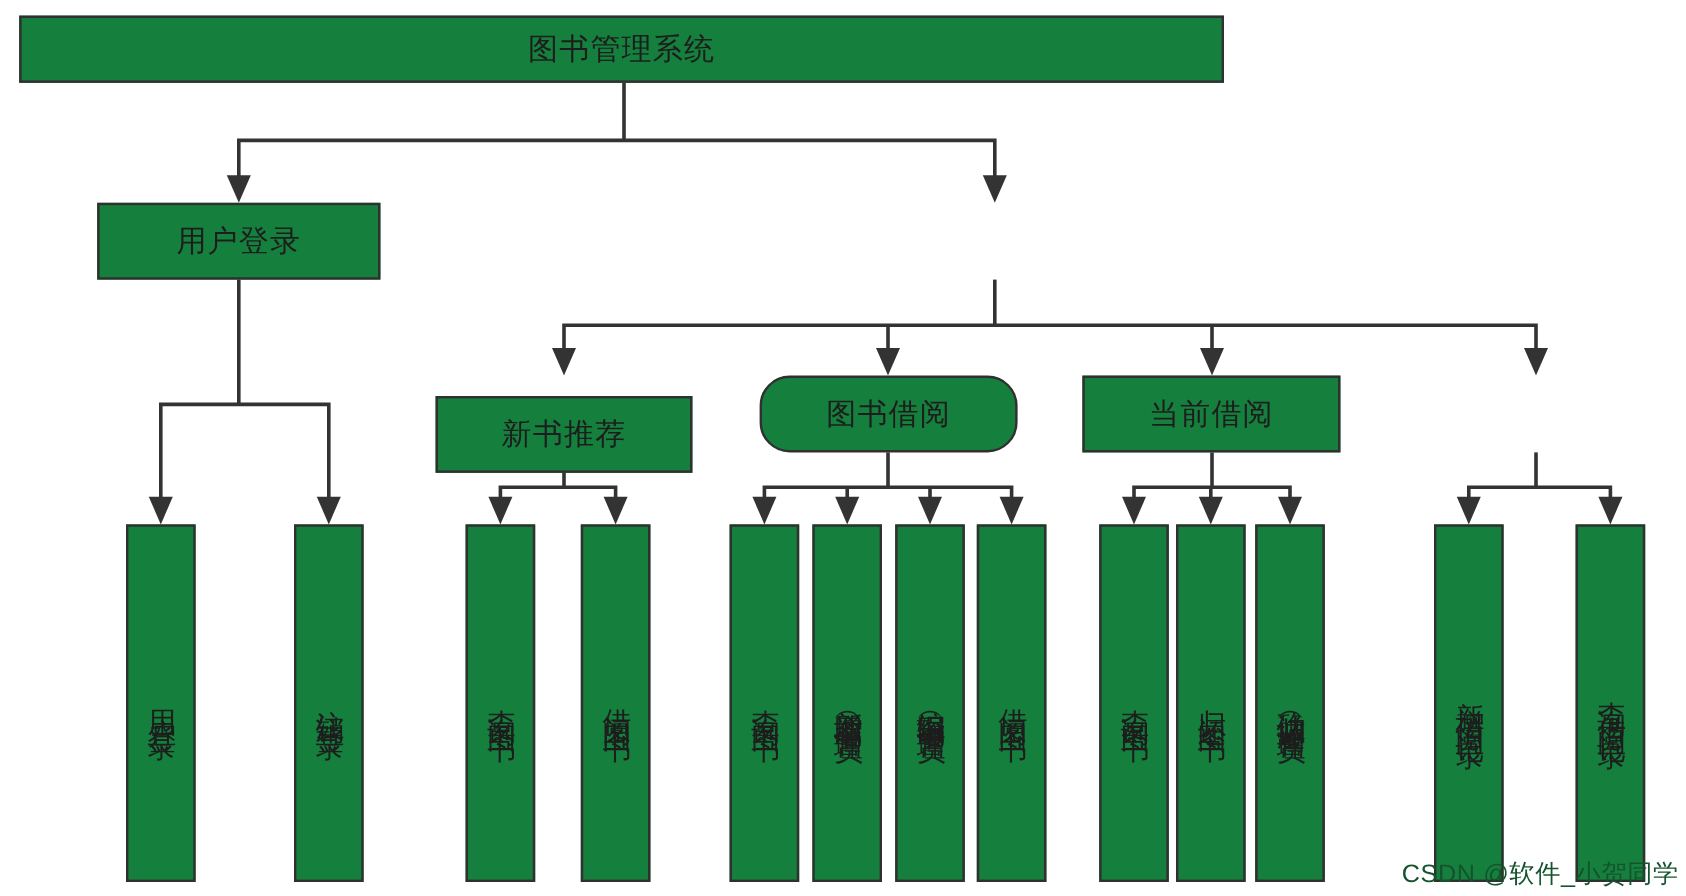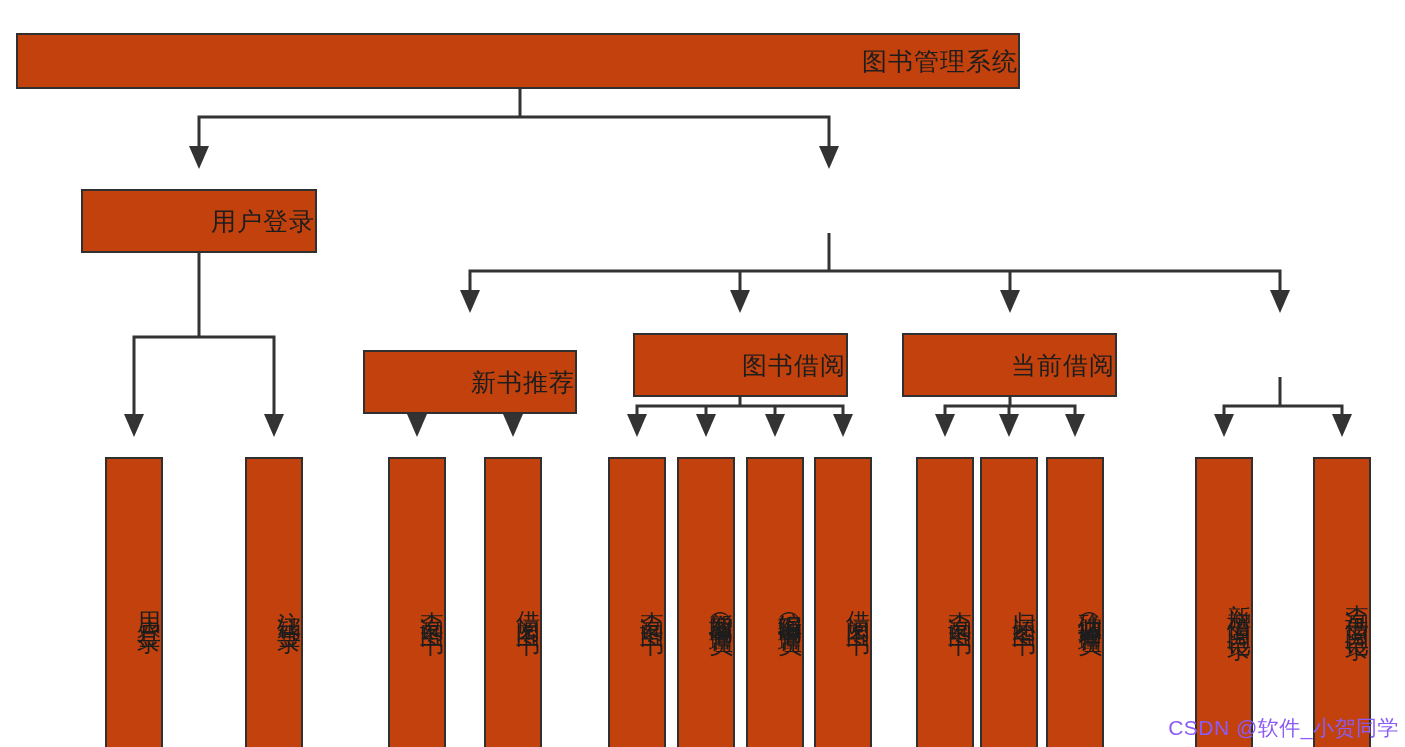--- a/index.html
+++ b/index.html
@@ -23,26 +23,25 @@
   }
   svg.connectors {
     position: absolute;
     left: 0; top: 0;
     z-index: 1;
   }
   .node {
     position: absolute;
     box-sizing: border-box;
     border: 2.5px solid #303030;
-    background: #c2410c;
+    background: #15803d;
     display: flex;
     align-items: center;
-    justify-content: flex-end;
+    justify-content: center;
     z-index: 2;
-    margin-top: 20px;
   }
   .node .label {
     color: #1d1d1d;
     font-size: 25px;
     line-height: 1;
     white-space: nowrap;
   }
   .h-node .label {
     letter-spacing: 1px;
   }
@@ -53,21 +52,21 @@
     font-size: 24px;
   }
   .v-node.long .label {
     letter-spacing: 3px;
   }
   .watermark {
     position: absolute;
     right: 6px;
     bottom: 5px;
     z-index: 10;
-    color: #8b5cf6;
+    color: #14532d;
     font-size: 21px;
     letter-spacing: 0.5px;
     white-space: nowrap;
     text-align: center;
   }
 </style>
 </head>
 <body>
 
 <div class="canvas">
@@ -139,21 +138,21 @@
     <span class="label">图书管理系统</span>
   </div>
 
   <div class="node h-node" style="left:81px; top:169px; width:236px; height:64px;">
     <span class="label">用户登录</span>
   </div>
 
   <div class="node h-node" style="left:363px; top:330px; width:214px; height:64px;">
     <span class="label">新书推荐</span>
   </div>
-  <div class="node h-node" style="left:633px; top:313px; width:215px; height:64px;">
+  <div class="node h-node" style="left:633px; top:313px; width:215px; height:64px;border-radius:25px;">
     <span class="label">图书借阅</span>
   </div>
   <div class="node h-node" style="left:902px; top:313px; width:215px; height:64px;">
     <span class="label">当前借阅</span>
   </div>
 
   <div class="node v-node" style="left:105px; top:437px; width:58px; height:298px;">
     <span class="label">用户登录</span>
   </div>
   <div class="node v-node" style="left:245px; top:437px; width:58px; height:298px;">

